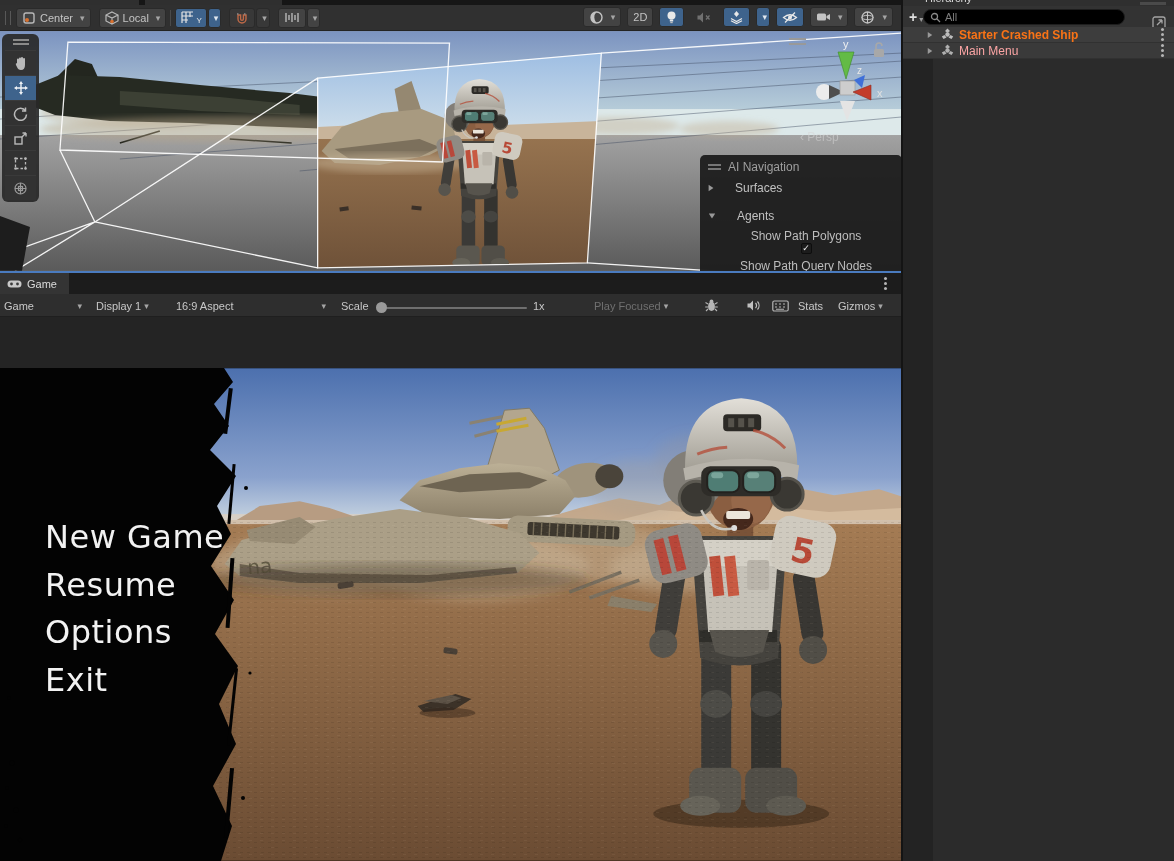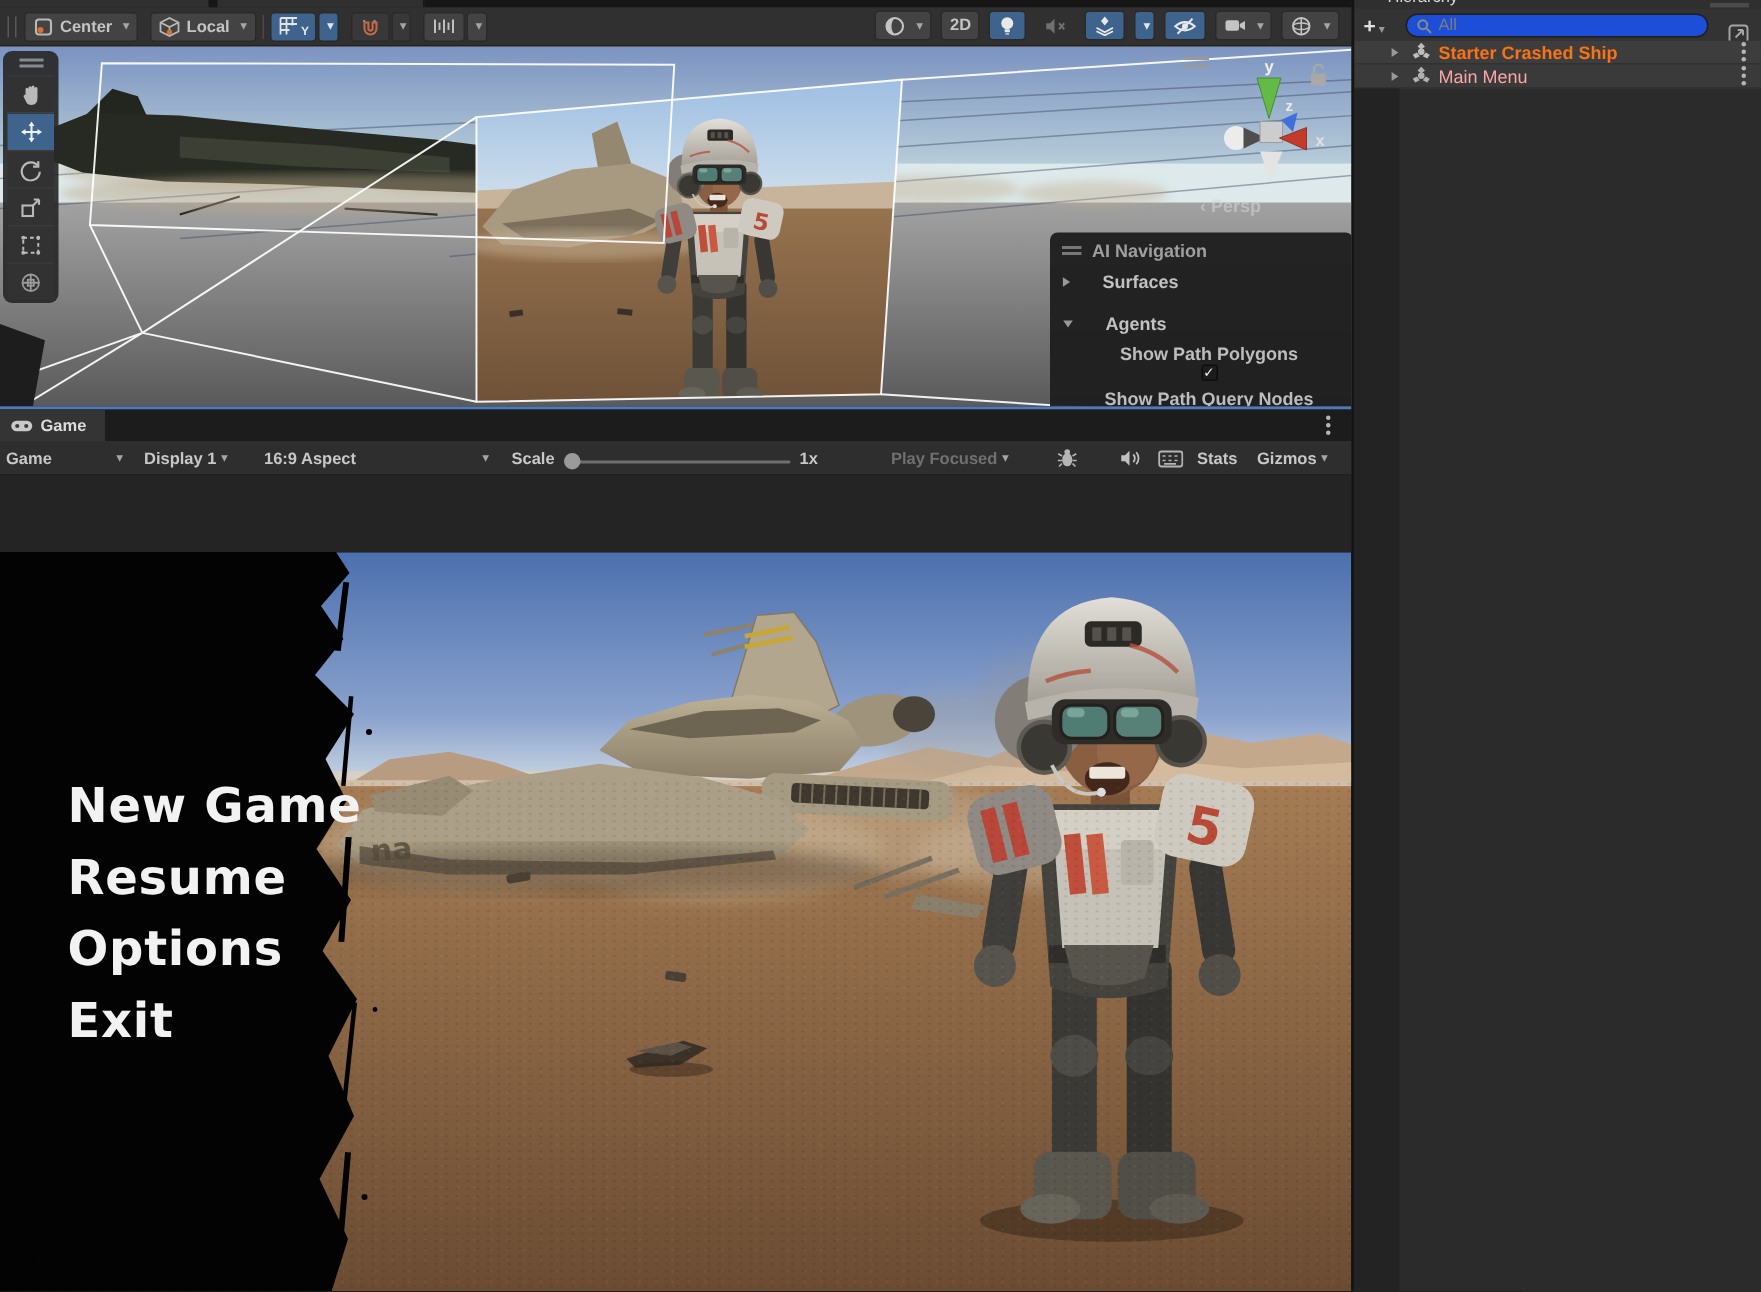--- a/index.html
+++ b/index.html
@@ -19,21 +19,21 @@
   .kebab { width:3px; height:3px; border-radius:50%; background:#b5b5b5;
            box-shadow:0 -5px 0 #b5b5b5, 0 5px 0 #b5b5b5; }
   .vsep { width:1px; height:16px; background:#242424; border-right:1px solid #4a4a4a; margin:0 4px; }
   .tri-r { width:0; height:0; border-left:6px solid #999; border-top:4px solid transparent; border-bottom:4px solid transparent; }
   .tri-d { width:0; height:0; border-top:6px solid #999; border-left:4px solid transparent; border-right:4px solid transparent; }
   .cb { width:11px; height:11px; background:#1c1c1c; border:1px solid #0d0d0d; border-radius:2px;
         display:flex; align-items:center; justify-content:center; }
   .cb.checked::after { content:"✓"; color:#eee; font-size:9px; line-height:1; }
 
   
-  #left-col { position:absolute; left:0; top:0; width:901px; height:645px;font-weight:bold; }
+  #left-col { position:absolute; left:0; top:0; width:901px; height:645px; }
   #col-divider { position:absolute; left:901px; top:0; width:2px; height:861px; background:#141414; }
 
   
   #top-tabstrip { position:absolute; left:0; top:0; width:901px; height:5px; background:#161616; overflow:hidden; }
   .cut-tab { position:absolute; top:0; height:24px; background:#2f2f2f; border-right:1px solid #161616;
              font-size:11px; color:#cfcfcf; padding:6px 10px 0 26px; }
 
   
   #scene-toolbar { position:absolute; left:0; top:5px; width:901px; height:26px; background:#303030;
                    border-bottom:1px solid #232323; display:flex; align-items:center; padding:0 4px; }
@@ -95,21 +95,21 @@
 
   
   #hier-panel { position:absolute; left:903px; top:0; width:271px; height:861px; background:#2b2b2b; }
   #hier-tab-sliver { position:absolute; left:0; top:0; width:271px; height:6px; background:#2f2f2f; overflow:hidden; }
   #hier-tab-sliver .t { position:absolute; left:22px; top:-8px; font-size:11px; color:#d8d8d8; }
   #hier-tab-sliver .corner { position:absolute; right:8px; top:2px; width:26px; height:3px; background:#4a4a4a; }
   #hier-toolbar { position:absolute; left:0; top:6px; width:271px; height:22px; background:#333333;
                   border-bottom:1px solid #242424; display:flex; align-items:center; }
   #hier-add { display:flex; align-items:baseline; margin-left:6px; color:#e0e0e0; font-size:14px; font-weight:bold; }
   #hier-add::after { content:"▾"; font-size:8px; color:#9a9a9a; margin-left:2px; }
-  #hier-search { position:absolute; left:34px; top:3px; width:202px; height:16px; background:#1d4ed8;
+  #hier-search { position:absolute; left:20px; top:3px; width:202px; height:16px; background:#000000;
                  border:1px solid #1e1e1e; border-radius:9px; display:flex; align-items:center; padding:0 6px; gap:4px; }
   #hier-search input { background:transparent; border:none; outline:none; width:160px; font-size:11px; color:#cfcfcf; }
   #hier-search input::placeholder { color:#7d7d7d; }
   .hier-row { position:absolute; left:0; width:271px; height:16px; display:flex; align-items:center;
               gap:5px; padding-left:38px; font-size:12px; background:#3d3d3d; border-bottom:1px solid #313131; }
   .hier-row .kebab { position:absolute; right:10px; }
   #hier-left-strip { position:absolute; left:0; top:59px; width:30px; height:802px; background:#232323; }
 </style>
 </head>
 <body>

